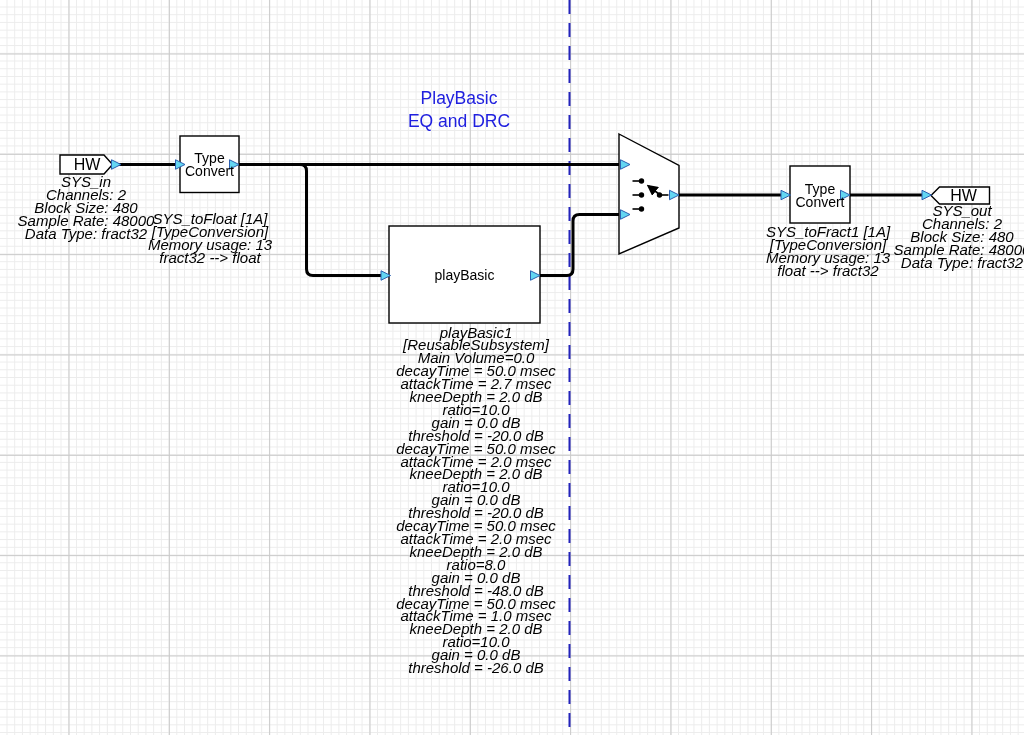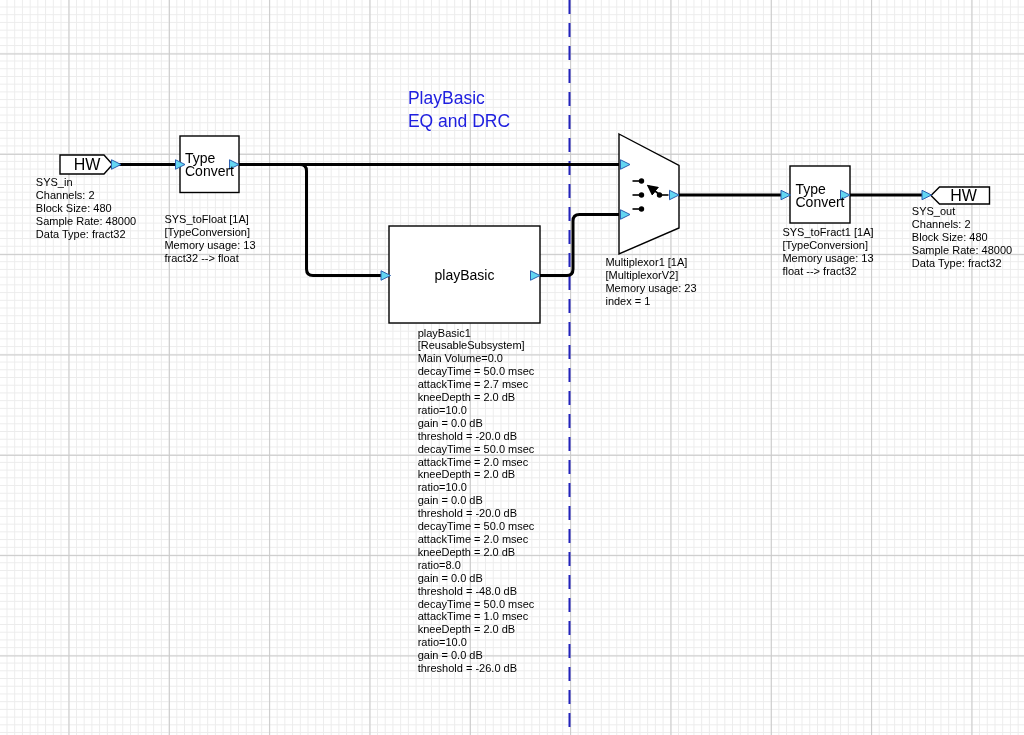--- a/index.html
+++ b/index.html
@@ -14,24 +14,24 @@
     background-size:100.33px 100%,100% 100.33px,7.72px 100%,100% 7.72px;
     background-position:68.5px 0,0 53.5px,6.5px 0,0 6.5px;
   }
   svg.layer{position:absolute;left:0;top:0;}
   .wire{stroke:var(--wire);stroke-width:3;fill:none;}
   .guide{stroke:var(--guide);stroke-width:2;stroke-dasharray:14 9;}
   .blk{fill:#ffffff;stroke:#000;stroke-width:1.4;}
   .port{fill:var(--port-fill);stroke:var(--port-stroke);stroke-width:1;}
   .muxline{stroke:#000;stroke-width:1.6;}
   .muxdot{fill:#000;}
-  .txt{position:absolute;transform:translateX(-50%);text-align:left;white-space:nowrap;}
+  .txt{position:absolute;transform:translateX(-50%);text-align:center;white-space:nowrap;}
   .tag{font-size:16px;line-height:13px;}
   .blklabel{font-size:14px;line-height:12.8px;}
-  .info{font-size:11px;line-height:12.9px;}
+  .info{font-size:15px;line-height:12.9px;font-style:italic;}
   .title{font-size:17.5px;line-height:23px;color:var(--accent);}
 </style>
 </head>
 <body>
 
 <div class="canvas">
 
   <svg class="layer" width="1024" height="735" viewBox="0 0 1024 735">
     <defs>
       <marker id="lever-arrow" viewBox="0 0 10 10" refX="8" refY="5" markerWidth="7" markerHeight="7" orient="auto">
@@ -132,26 +132,20 @@
       <div>ratio=8.0</div>
       <div>gain = 0.0 dB</div>
       <div>threshold = -48.0 dB</div>
       <div>decayTime = 50.0 msec</div>
       <div>attackTime = 1.0 msec</div>
       <div>kneeDepth = 2.0 dB</div>
       <div>ratio=10.0</div>
       <div>gain = 0.0 dB</div>
       <div>threshold = -26.0 dB</div>
     </div>
-  <div class="txt info" style="left:651px;top:256px;">
-      <div>Multiplexor1 [1A]</div>
-      <div>[MultiplexorV2]</div>
-      <div>Memory usage: 23</div>
-      <div>index = 1</div>
-    </div>
   <div class="txt info" style="left:820px;top:226px;margin-left:8px;">
       <div>SYS_toFract1 [1A]</div>
       <div>[TypeConversion]</div>
       <div>Memory usage: 13</div>
       <div>float --&gt; fract32</div>
     </div>
   <div class="txt info" style="left:962px;top:205px;">
       <div>SYS_out</div>
       <div>Channels: 2</div>
       <div>Block Size: 480</div>

